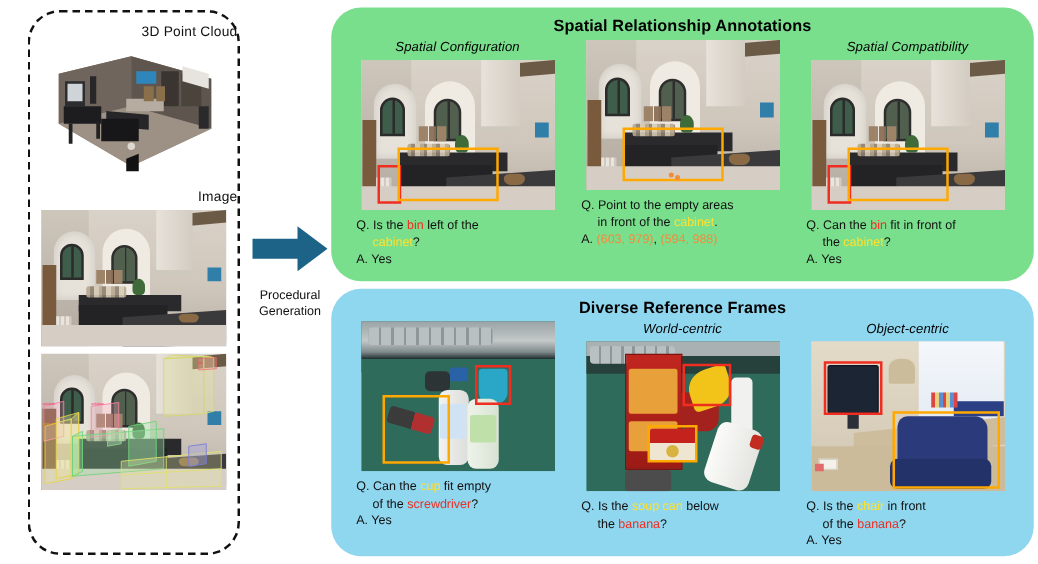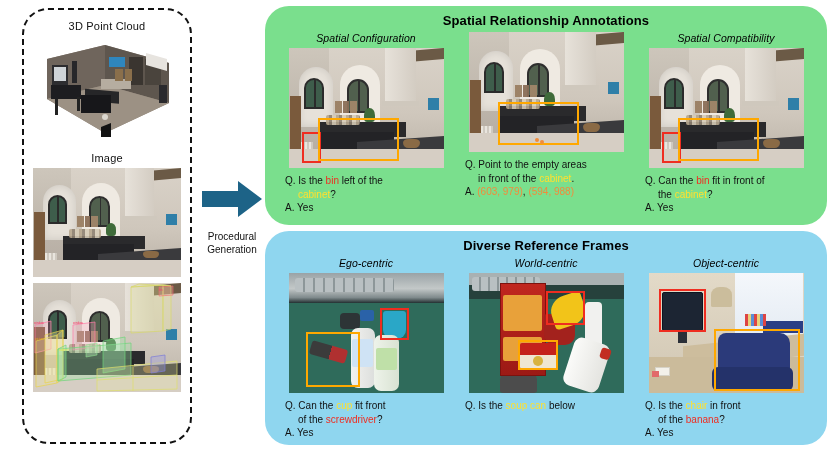--- a/index.html
+++ b/index.html
@@ -17,21 +17,21 @@
   
   #left-panel {
     position: absolute;
     left: 22px; top: 8px;
     width: 170px; height: 436px;
     border: 2px dashed #111;
     border-radius: 26px;
     background: #fff;
   }
   .left-caption {
-    text-align: center;
+    text-align: right;
     font-size: 11px;
     color: #111;
     letter-spacing: .2px;
     line-height: 14px;
   }
   .thumb {
     position: relative;
     margin: 0 auto;
     overflow: hidden;
     background: #c9c3bb;
@@ -485,42 +485,41 @@
     </div>
 
   </div>
 </div>
 
 <div class="rpanel" id="blue-panel">
   <div class="panel-title">Diverse Reference Frames</div>
   <div class="cols">
 
     <div class="col">
-      <div class="col-sub">Ego-centric</div>
       <div class="col-img">
         <div class="tabletop">
           <div class="tt-deskedge"></div>
           <div class="tt-rail"></div>
           <div class="tt-dark"></div>
           <div class="tt-blue"></div>
           <div class="tt-cup"></div>
           <div class="tt-screw"></div>
           <div class="tt-bottle1">
               <div class="lbl"></div>
             </div>
           <div class="tt-bottle2">
               <div class="lbl"></div>
             </div>
         </div>
         <div class="bbox red" style="left:59%;top:29%;width:19%;height:27%;"></div>
         <div class="bbox orange" style="left:11%;top:49%;width:35%;height:46%;"></div>
       </div>
       <div class="qa">
         <span>Q.</span>
-        <span>Can the </span><span class="hl-yellow">cup</span><span> fit front</span>
+        <span>Can the </span><span class="hl-yellow">cup</span><span> fit empty</span>
         <span class="indent"><span>of the </span><span class="hl-red">screwdriver</span><span>?</span></span>
         <span style="display:block;"><span>A.</span>
         <span>Yes</span></span>
       </div>
     </div>
 
     <div class="col">
       <div class="col-sub">World-centric</div>
       <div class="col-img">
         <div class="grocery">
@@ -540,20 +539,21 @@
           <div class="gr-bottle">
               <div class="cap"></div>
             </div>
         </div>
         <div class="bbox red" style="left:50%;top:15%;width:25%;height:28%;"></div>
         <div class="bbox orange" style="left:32%;top:56%;width:26%;height:25%;"></div>
       </div>
       <div class="qa">
         <span>Q.</span>
         <span>Is the </span><span class="hl-yellow">soup can</span><span> below</span>
+        <span class="indent"><span>the </span><span class="hl-red">banana</span><span>?</span></span>
       </div>
     </div>
 
     <div class="col">
       <div class="col-sub">Object-centric</div>
       <div class="col-img">
         <div class="office">
           <div class="of-wall"></div>
           <div class="of-window"></div>
           <div class="of-lamp"></div>

